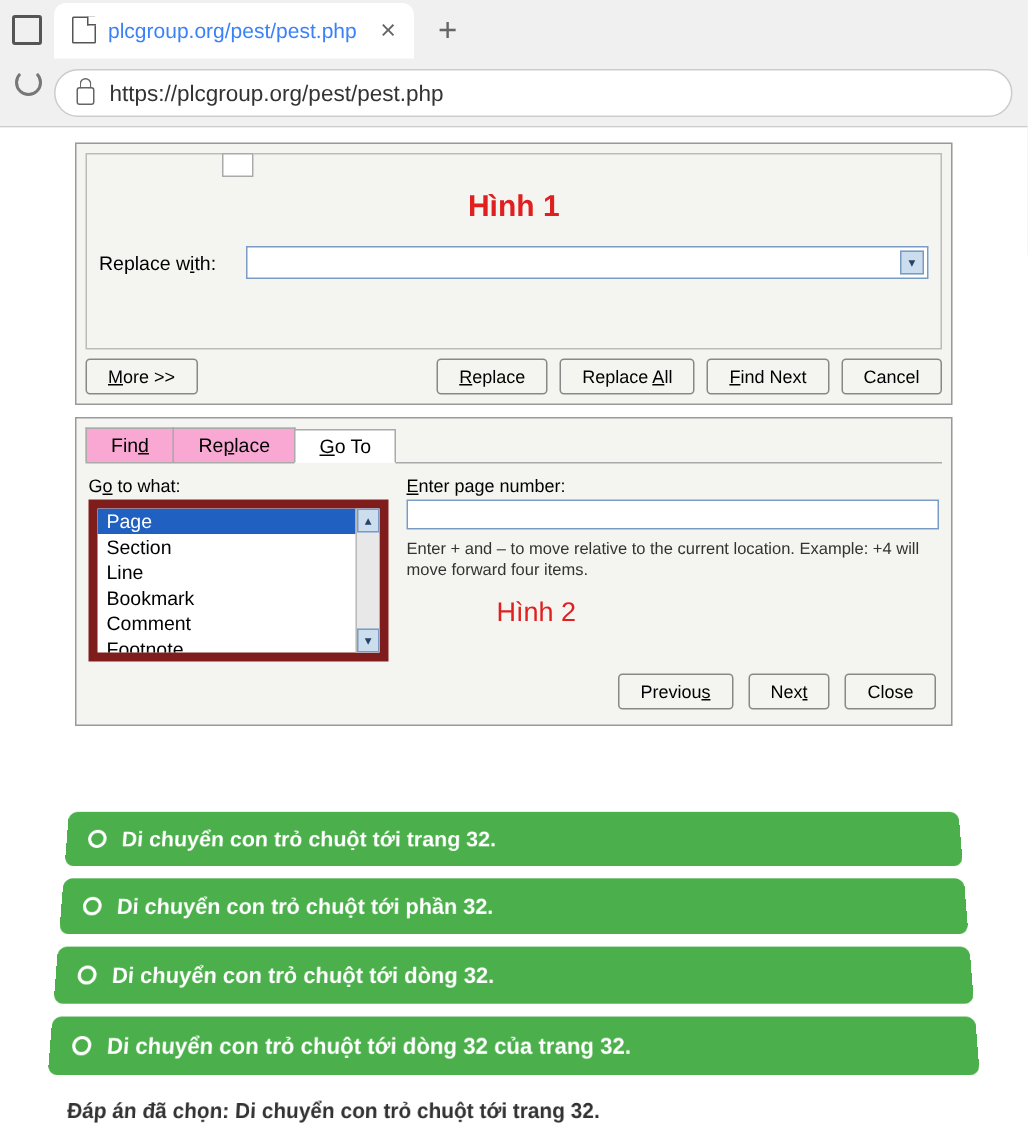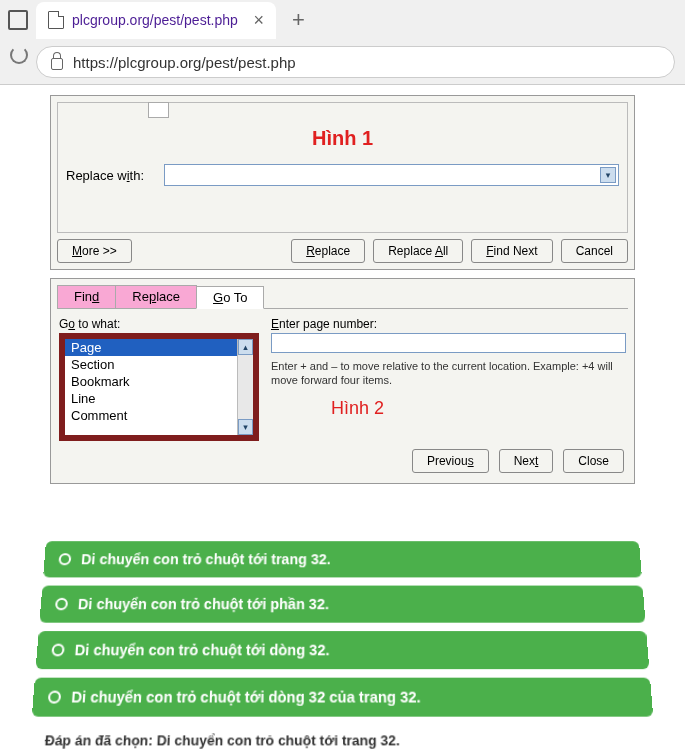--- a/index.html
+++ b/index.html
@@ -46,21 +46,21 @@
   }
   .page-icon::after {
     content: '';
     position: absolute;
     top: -1px; right: -1px;
     width: 5px; height: 5px;
     border-left: 1.5px solid #555;
     border-bottom: 1.5px solid #555;
     background: #fff;
   }
-  .tab-title { font-size: 14px; color: #4c1d95; flex: 1; }
+  .tab-title { font-size: 14px; color: #3b82f6; flex: 1; }
   .tab-close { font-size: 18px; color: #666; cursor: pointer; }
   .new-tab { font-size: 22px; color: #666; cursor: pointer; padding: 0 8px; }
   .address-bar {
     display: flex;
     height: 44px;
     padding: 6px 10px;
     gap: 8px;
   }
   .reload-icon {
     width: 18px; height: 18px;
@@ -353,23 +353,24 @@
       <div class="dlg-tab">Fin<span class="underline">d</span></div>
       <div class="dlg-tab">Re<span class="underline">p</span>lace</div>
       <div class="dlg-tab active"><span class="underline">G</span>o To</div>
     </div>
     <div class="goto-body">
       <div class="goto-left">
         <span class="field-label">G<span class="underline">o</span> to what:</span>
         <div class="listbox">
           <div class="list-item selected">Page</div>
           <div class="list-item">Section</div>
+          <div class="list-item">Line</div>
           <div class="list-item">Bookmark</div>
-          <div class="list-item">Line</div>
           <div class="list-item">Comment</div>
+          <div class="list-item">Footnote</div>
           <div class="listbox-scroll">
             <div class="scroll-btn">▴</div>
             <div class="scroll-btn">▾</div>
           </div>
         </div>
       </div>
       <div class="goto-right">
         <span class="field-label"><span class="underline">E</span>nter page number:</span>
         <input class="text-input" value="" style="">
         <div class="help-text">Enter + and – to move relative to the current location. Example: +4 will move forward four items.</div>

